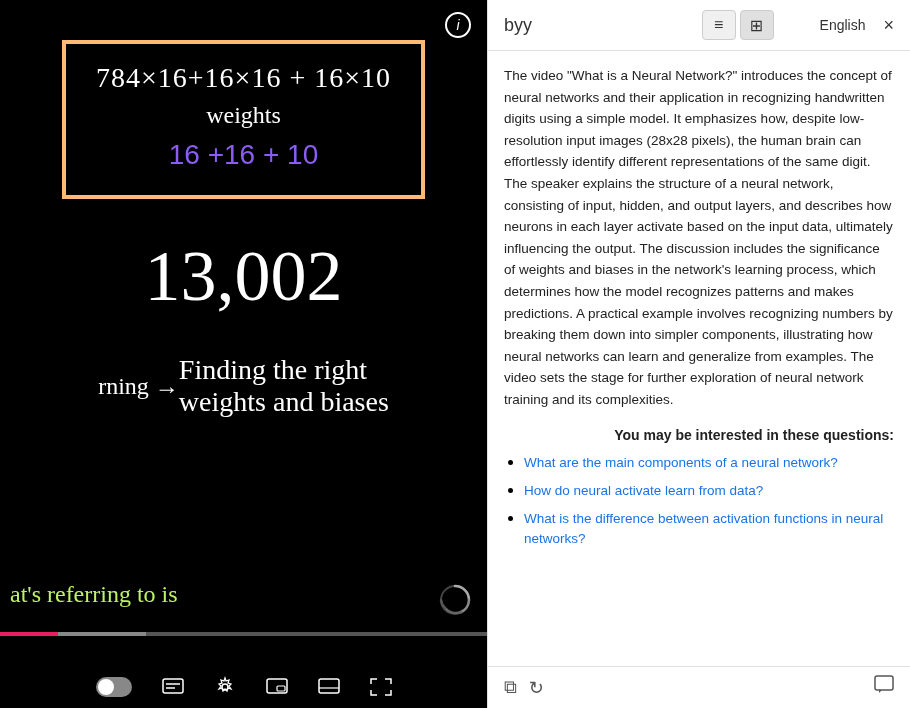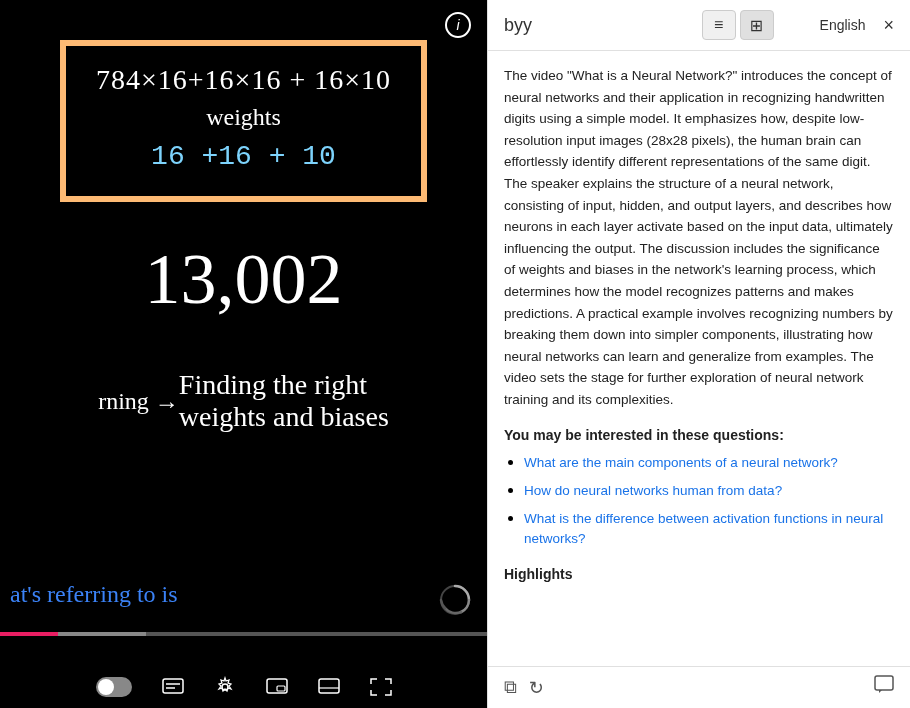--- a/index.html
+++ b/index.html
@@ -44,21 +44,21 @@
       display: flex;
       align-items: center;
       justify-content: center;
       font-style: italic;
       font-size: 14px;
       color: #fff;
       cursor: pointer;
     }
 
     .yellow-box {
-      border: 6px solid #fdba74;
+      border: 4px solid #fdba74;
       padding: 18px 30px;
       text-align: center;
       margin-top: 10px;
       margin-bottom: 20px;
     }
 
     .math-line {
       font-size: 28px;
       color: #fff;
       font-weight: normal;
@@ -73,22 +73,22 @@
       font-family: Georgia, serif;
       font-weight: normal;
     }
 
     .biases-section {
       margin-top: 10px;
     }
 
     .biases-line {
       font-size: 28px;
-      color: #7dd3fc;
-      font-family: Liberation Mono, monospace;
+      color: #8b5cf6;
+      font-family: Liberation Sans, sans-serif;
       margin-bottom: 6px;
     }
 
     .biases-label {
       font-size: 28px;
       color: #fff;
       font-family: Georgia, serif;
     }
 
     .total-number {
@@ -103,42 +103,42 @@
     .finding-text {
       text-align: center;
       color: #fff;
       font-family: Georgia, serif;
       margin-top: 0;
     }
 
     .rning-row {
       display: flex;
       align-items: center;
-      margin-top: 18px;
+      margin-top: 6px;
     }
 
     .rning-label {
       font-size: 24px;
       color: #fff;
       font-family: Georgia, serif;
     }
 
     .finding-label {
       font-size: 28px;
       color: #fff;
       font-family: Georgia, serif;
       text-align: left;
     }
 
     .bottom-text {
       position: absolute;
       bottom: 100px;
       left: 0;
       font-size: 24px;
-      color: #3b82f6;
+      color: #bef264;
       font-family: Georgia, serif;
       padding-left: 10px;
     }
 
     .progress-bar-container {
       position: absolute;
       bottom: 72px;
       left: 0;
       right: 0;
       height: 4px;
@@ -282,20 +282,21 @@
       line-height: 1.6;
       color: #222;
       margin-bottom: 16px;
     }
 
     .questions-heading {
       font-size: 14px;
       font-weight: bold;
       color: #222;
       margin-bottom: 10px;
+      text-align: right;
     }
 
     .questions-list {
       list-style: disc;
       padding-left: 20px;
       margin-bottom: 16px;
     }
 
     .questions-list li {
       margin-bottom: 8px;
@@ -440,28 +441,27 @@
 
     <p class="summary-text">The video "What is a Neural Network?" introduces the concept of neural networks and their application in recognizing handwritten digits using a simple model. It emphasizes how, despite low-resolution input images (28x28 pixels), the human brain can effortlessly identify different representations of the same digit. The speaker explains the structure of a neural network, consisting of input, hidden, and output layers, and describes how neurons in each layer activate based on the input data, ultimately influencing the output. The discussion includes the significance of weights and biases in the network's learning process, which determines how the model recognizes patterns and makes predictions. A practical example involves recognizing numbers by breaking them down into simpler components, illustrating how neural networks can learn and generalize from examples. The video sets the stage for further exploration of neural network training and its complexities.</p>
 
     <p class="questions-heading">You may be interested in these questions:</p>
 
     <ul class="questions-list">
       <li>
         <a href="#">What are the main components of a neural network?</a>
       </li>
       <li>
-        <a href="#">How do neural networks human from data?</a>
+        <a href="#">How do neural activate learn from data?</a>
       </li>
       <li>
         <a href="#">What is the difference between activation functions in neural networks?</a>
       </li>
     </ul>
 
-    <p class="highlights-heading">Highlights</p>
 
   </div>
 
   <div class="sidebar-footer">
     <div class="footer-left">
       <span class="footer-icon">⧉</span>
       <span class="footer-icon">↻</span>
     </div>
     <span class="footer-right footer-icon">
       <svg width="20" height="20" viewBox="0 0 20 20" fill="none">

